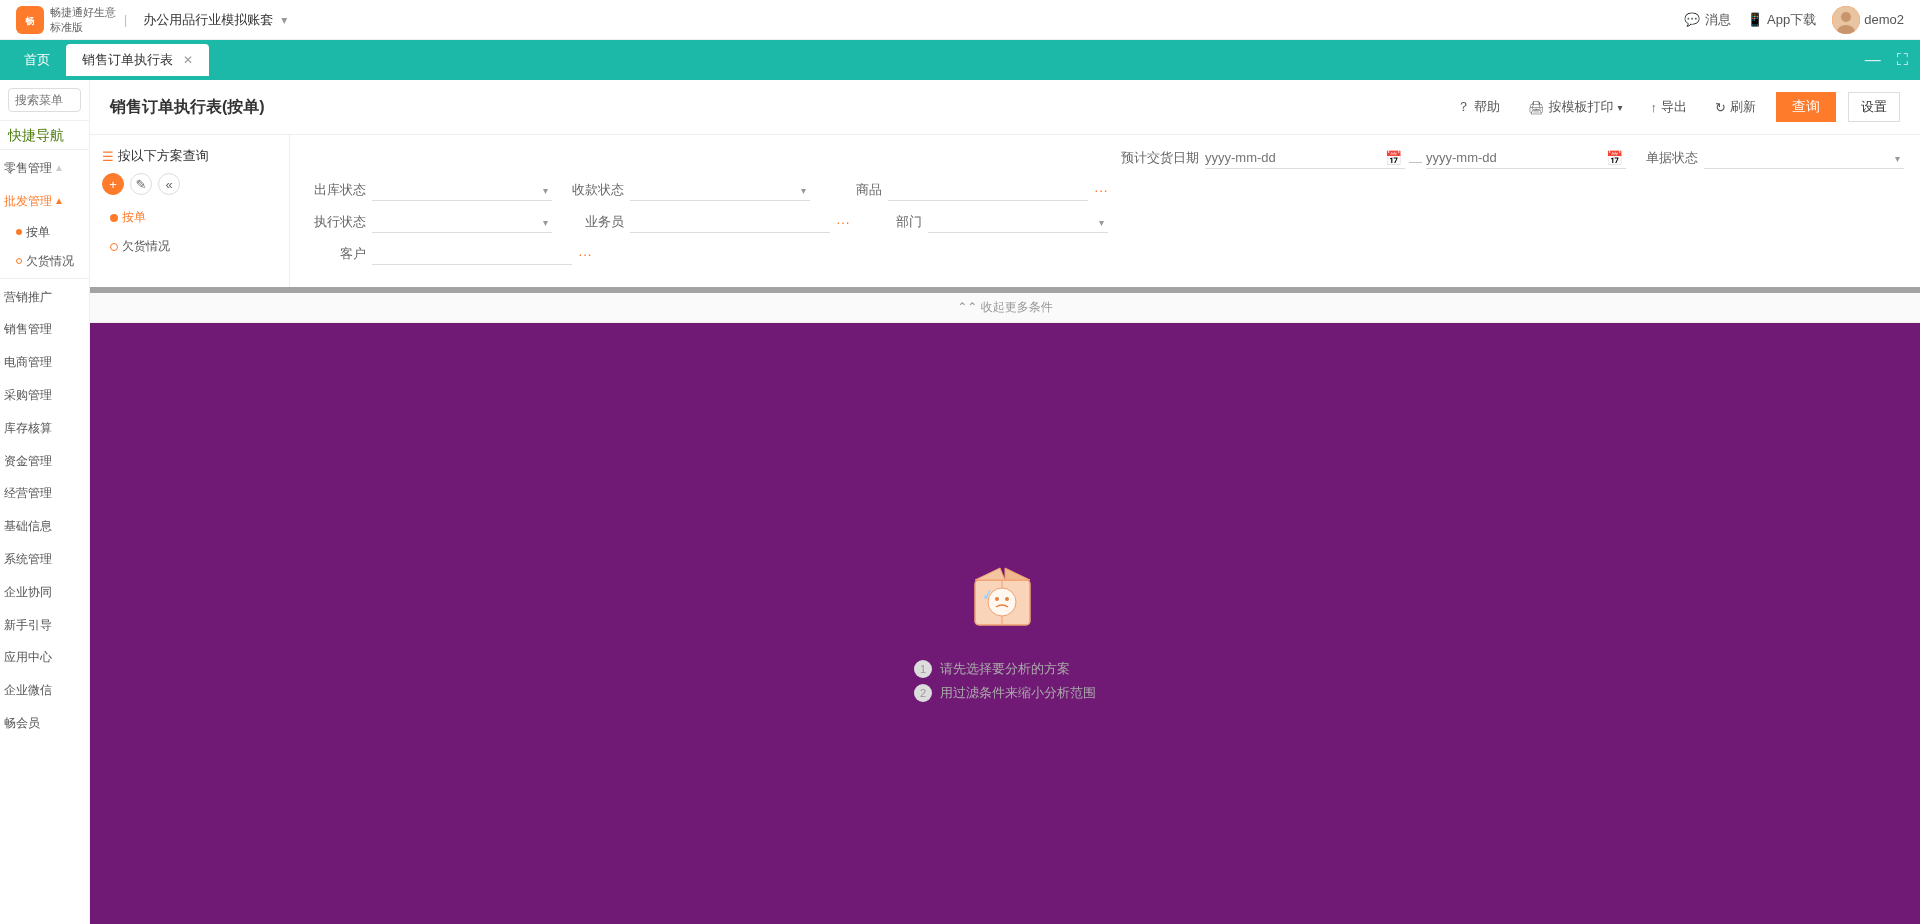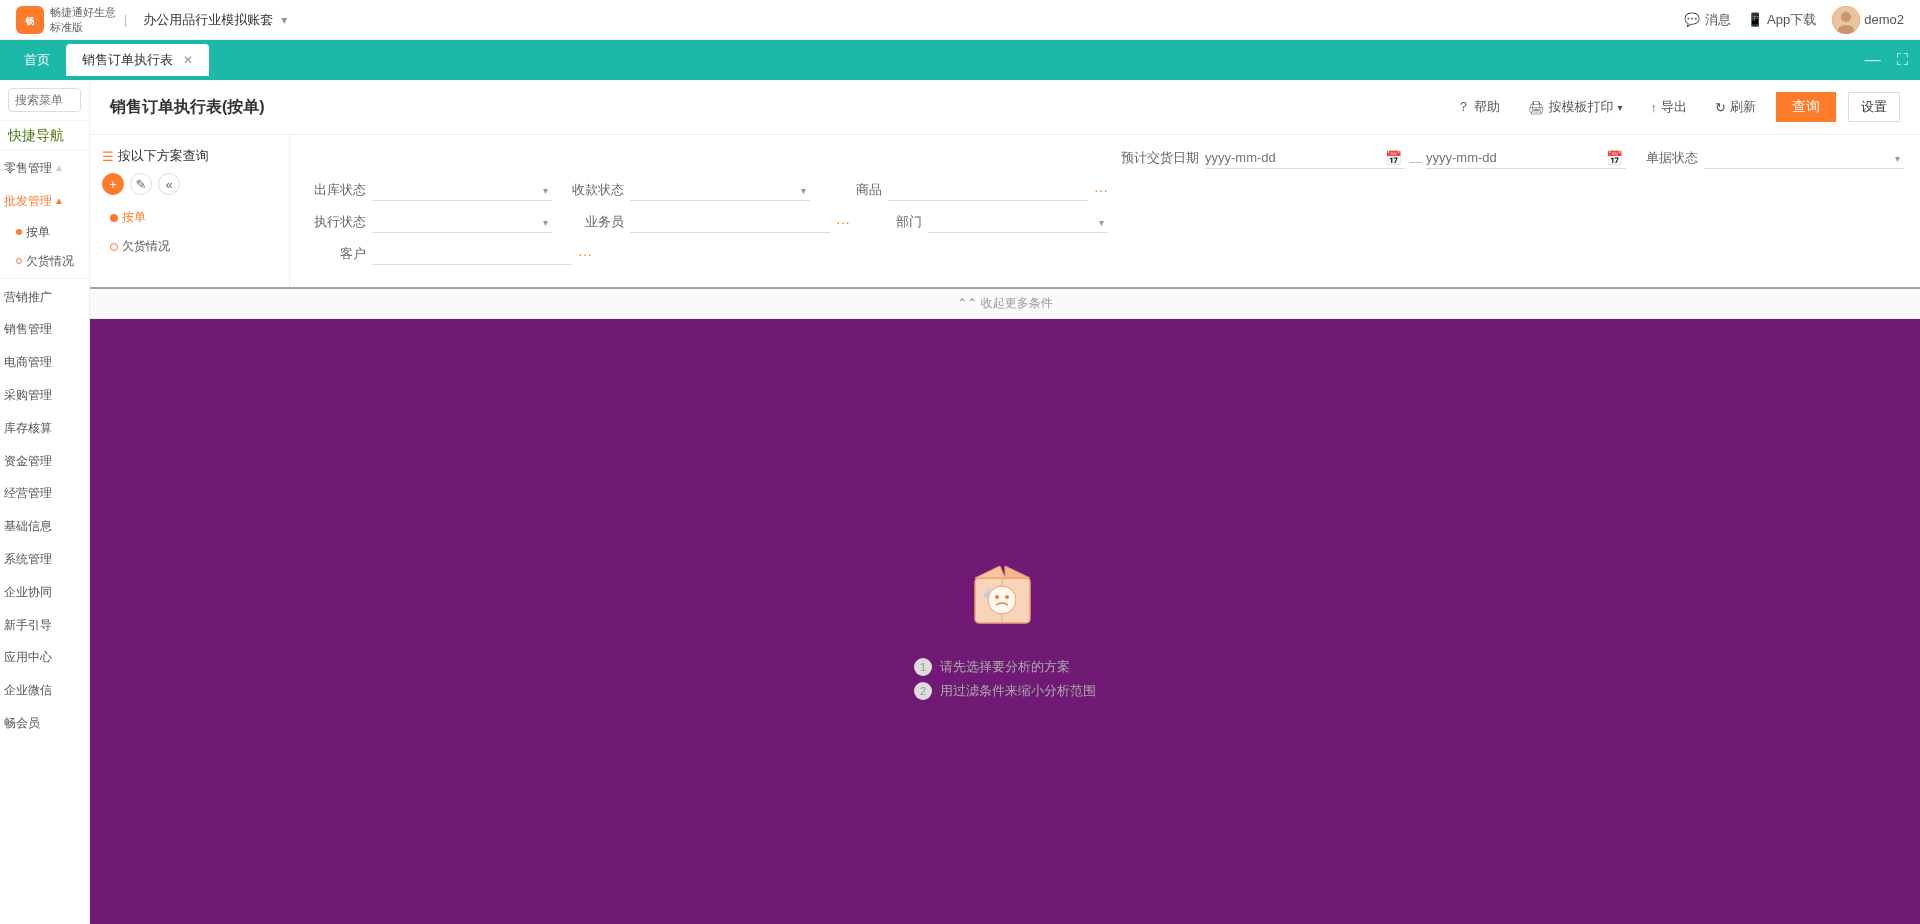--- a/index.html
+++ b/index.html
@@ -182,21 +182,21 @@
     .date-input-wrap { position: relative; display: flex; align-items: center; }
     .date-input { border: none; border-bottom: 1px solid #ddd; padding: 3px 24px 3px 0; font-size: 13px; color: #aaa; outline: none; min-width: 100px; background: transparent; }
     .cal-icon { position: absolute; right: 2px; color: #bbb; font-size: 14px; }
     .date-sep { color: #bbb; }
     .tab-btns { display: flex; gap: 4px; }
     .tab-btn { padding: 2px 8px; font-size: 12px; border: 1px solid #eee; border-radius: 3px; cursor: pointer; color: #666; background: #fff; }
     .tab-btn.active { background: #ff7b2c; color: white; border-color: #ff7b2c; }
     .more-dots { color: #ff7b2c; cursor: pointer; font-size: 14px; }
 
     .filter-collapse-bar {
-      text-align: center; padding: 6px; cursor: pointer; color: #999; font-size: 12px; background: #fafafa; border-top: 2px solid #a3a3a3;
+      text-align: center; padding: 6px; cursor: pointer; color: #999; font-size: 12px; background: #fafafa; border-top: 6px solid #a3a3a3;
     }
 
     
     .empty-state {
       flex: 1; display: flex; flex-direction: column; align-items: center; justify-content: center; padding: 40px;
     }
     .empty-icon {
       width: 100px; height: 100px; margin-bottom: 20px;
     }
     .empty-steps { list-style: none; }

